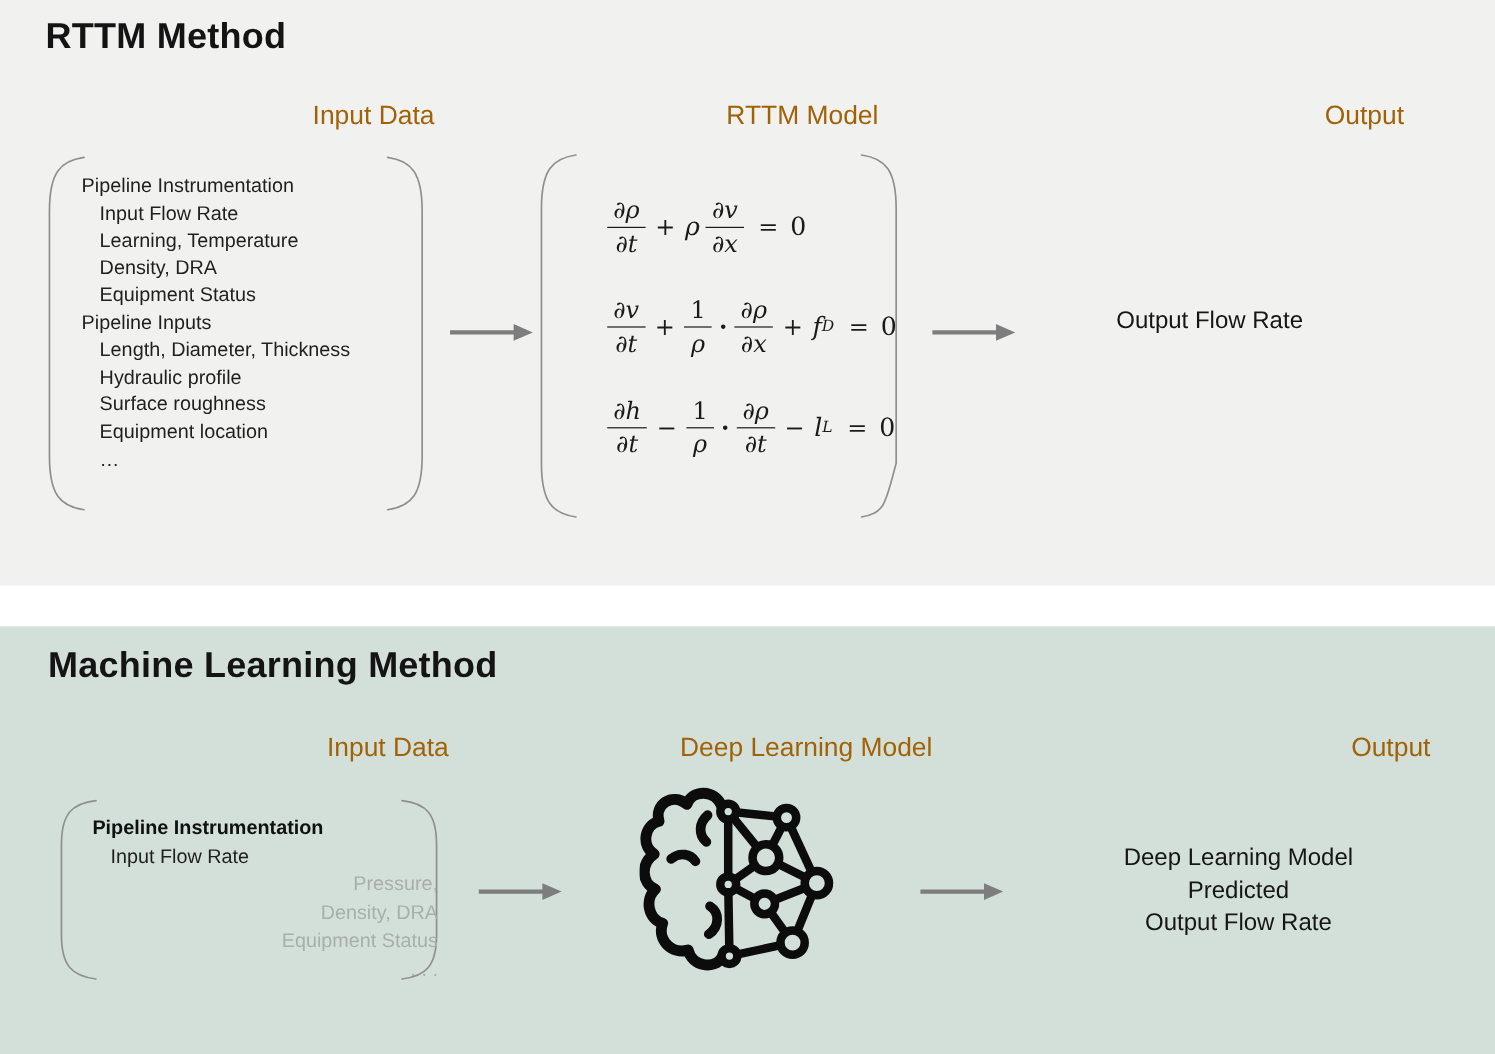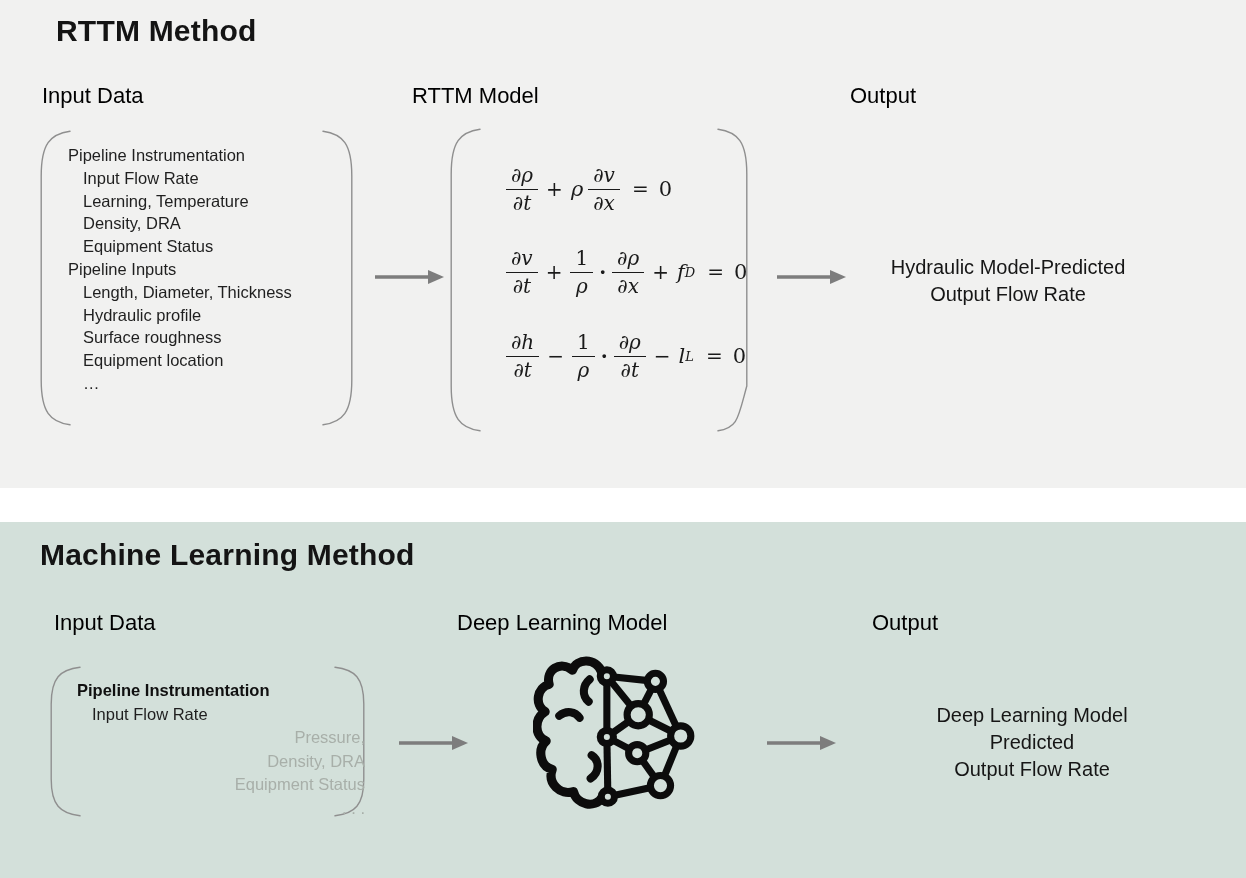--- a/index.html
+++ b/index.html
@@ -9,21 +9,21 @@
   }
   html,body{margin:0;padding:0;}
   body{font-family:"Liberation Sans",sans-serif;color:var(--text-dark);}
   .canvas{position:relative;width:1246px;height:878px;overflow:hidden;background:var(--divider-bg);}
   .panel{position:absolute;left:0;width:1246px;}
   .panel.rttm{top:0;height:488px;background:var(--top-bg);}
   .panel.divider{top:488px;height:34px;background:var(--divider-bg);}
   .panel.ml{top:522px;height:356px;background:var(--bottom-bg);}
   .abs{position:absolute;}
   .title{font-size:30px;font-weight:700;letter-spacing:.2px;color:#141414;white-space:nowrap;}
-  .colhead{font-size:22px;font-weight:500;text-align:left;width:320px;white-space:nowrap;color:#000000;}
+  .colhead{font-size:22px;font-weight:500;text-align:right;width:320px;white-space:nowrap;color:#a16207;}
   .bracket-frame{position:absolute;pointer-events:none;}
   .bracket-frame path{fill:none;stroke:var(--bracket);stroke-width:1.4;stroke-linecap:round;}
   .ilist{box-sizing:border-box;font-size:16.5px;color:#1f1f1f;}
   .ilist .li{white-space:nowrap;}
   .rttm .ilist .li{line-height:22.8px;}
   .ml .ilist .li{line-height:23.6px;}
   .li.l1{padding-left:15px;}
   .li.bold{font-weight:700;color:#101010;}
   .li.muted{color:var(--text-muted);text-align:right;}
   .arrow-svg{display:block;}
@@ -51,21 +51,21 @@
   .brain-svg line{stroke:var(--icon);stroke-width:7;}
   .brain-svg circle{fill:var(--bottom-bg);stroke:var(--icon);stroke-width:7;}
 </style>
 </head>
 <body>
 
 <div class="canvas">
 
   <section class="panel rttm">
 
-    <div class="abs title" style="left:38px;top:14px;margin-left:18px;">RTTM Method</div>
+    <div class="abs title" style="left:38px;top:14px;">RTTM Method</div>
 
     <div class="abs colhead" style="left:42px;top:83px;">Input Data</div>
     <div class="abs colhead" style="left:412px;top:83px;">RTTM Model</div>
     <div class="abs colhead" style="left:850px;top:83px;">Output</div>
 
     <svg class="bracket-frame" style="left:40px;top:130px;" width="313" height="296" viewBox="0 0 313 296">
       <path d="M 30 1.2 C 10 4 1.2 14 1.2 46 L 1.2 250 C 1.2 282 10 292 30 294.8"></path>
       <path d="M 283 1.2 C 303 4 311.8 14 311.8 46 L 311.8 250 C 311.8 282 303 292 283 294.8"></path>
     </svg>
     <div class="abs ilist" style="left:40px;top:130px;width:313px;height:296px;padding:14px 0 0 28px;">
@@ -150,21 +150,20 @@
         <span class="rhs">0</span>
       </div>
     </div>
 
     <svg class="abs arrow-svg" style="left:776px;top:267px;" width="72" height="20" viewBox="0 0 72 20">
       <line x1="1" y1="10" x2="55" y2="10"></line>
         <polygon points="54,3 70,10 54,17"></polygon>
     </svg>
 
     <div class="abs outblock" style="left:818px;top:254px;">
-      <div>Hydraulic Model-Predicted</div>
       <div>Output Flow Rate</div>
     </div>
   </section>
 
   <div class="panel divider"></div>
 
   <section class="panel ml">
 
     <div class="abs title" style="left:40px;top:16px;">Machine Learning Method</div>
 

